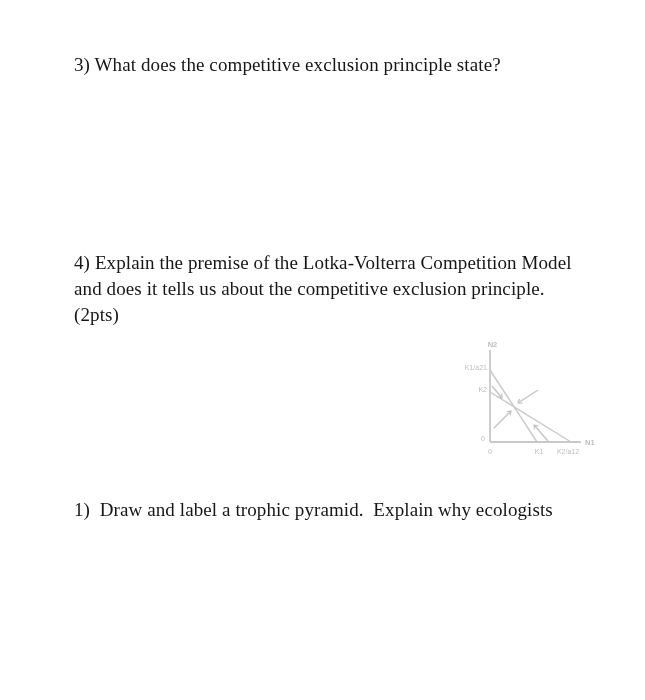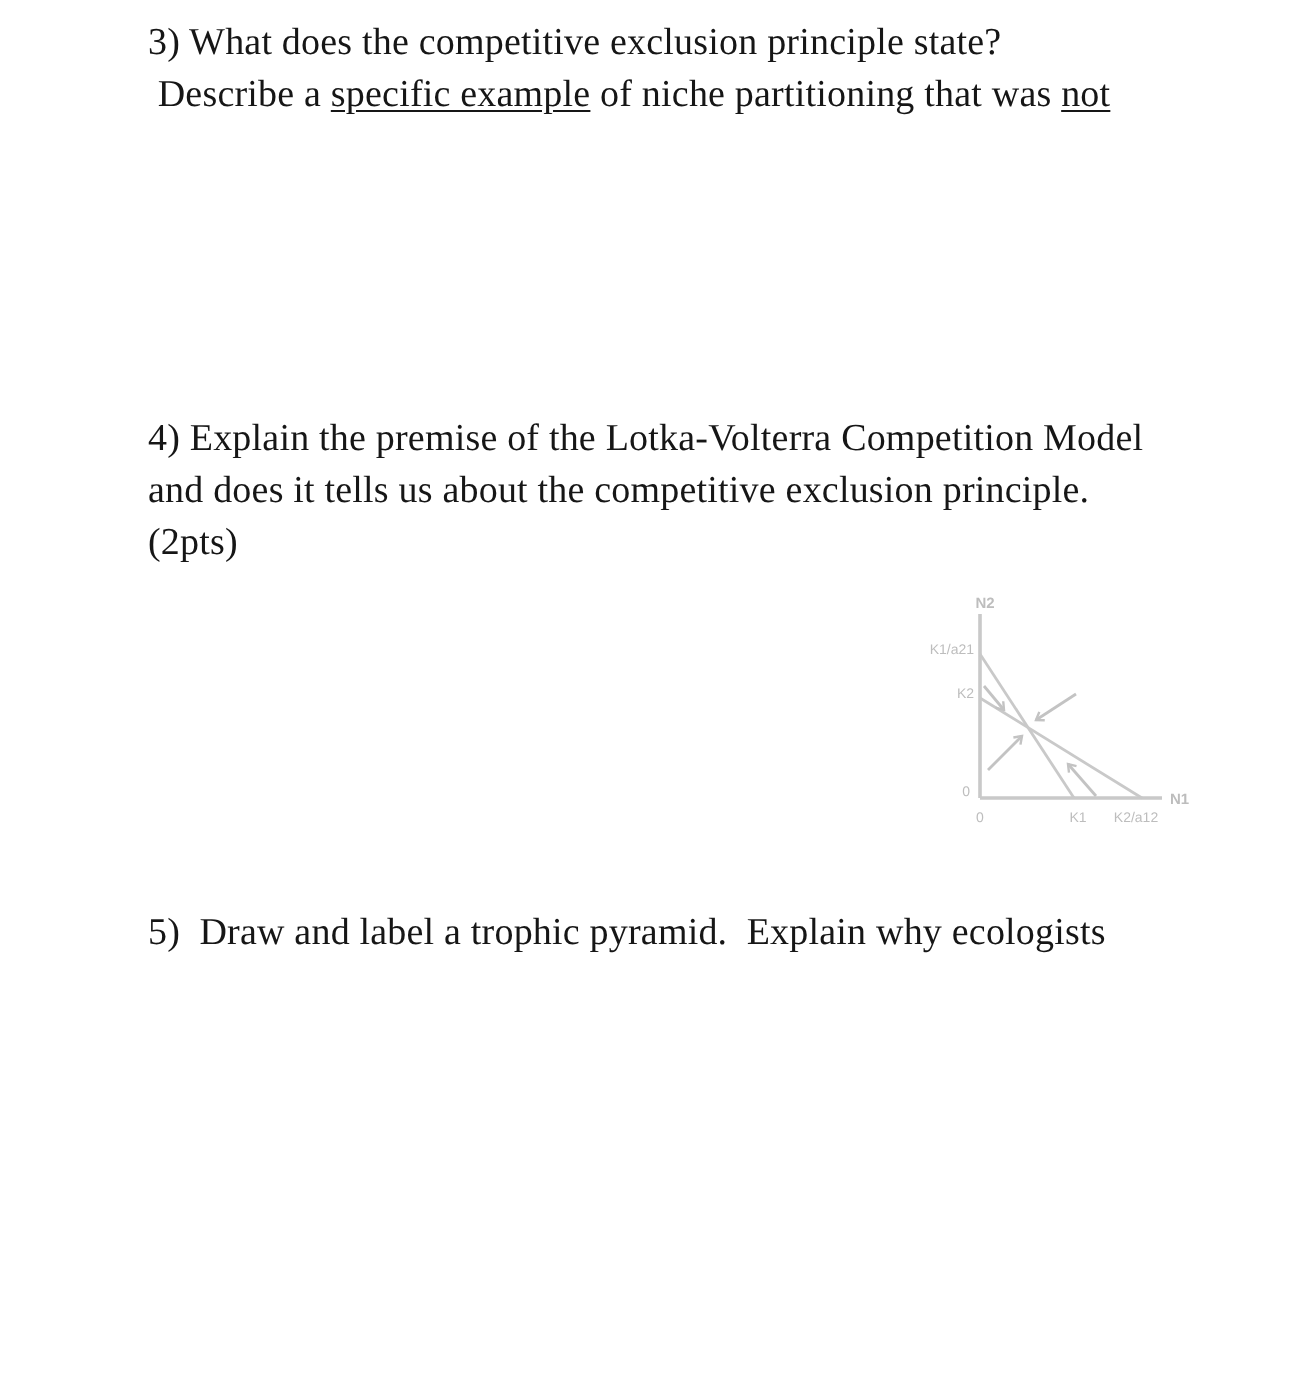--- a/index.html
+++ b/index.html
@@ -6,20 +6,21 @@
   html, body {
     width: 645px; height: 700px;
     background: #ffffff;
     font-family: "Liberation Serif", serif;
     overflow: hidden;
   }
   .page {
     position: relative;
     width: 645px; height: 504px;
     background: #ffffff;
+    margin-top: 43px;
   }
   .question {
     position: absolute;
     color: #161616;
     font-size: 19px;
     line-height: 26px;
     letter-spacing: 0.1px;
   }
   .q-line { white-space: pre; }
   .u { text-decoration: underline; text-underline-offset: 2px; }
@@ -37,21 +38,20 @@
   }
   #isocline-graph text.axis-name { font-size: 7.5px; font-weight: bold; }
 </style>
 </head>
 <body>
 
 <div class="page">
 
   <div class="question" id="q3">
     <div class="q-line">3) What does the competitive exclusion principle state?</div>
-    <div class="q-line"><span> Describe a </span><span class="u">specific example</span><span> of niche partitioning that was </span><span class="u">not</span></div>
   </div>
 
   <div class="question" id="q4">
     <div class="q-line">4) Explain the premise of the Lotka-Volterra Competition Model</div>
     <div class="q-line">and does it tells us about the competitive exclusion principle.</div>
     <div class="q-line">(2pts)</div>
   </div>
 
   <svg id="isocline-graph" viewBox="0 0 150 132" xmlns="http://www.w3.org/2000/svg">
     <defs>
@@ -75,16 +75,16 @@
     <text x="130" y="114" text-anchor="start" class="axis-name" fill="#bdbdbd">N1</text>
     <text x="32" y="39" text-anchor="end" fill="#bdbdbd">K1/a21</text>
     <text x="32" y="61" text-anchor="end" fill="#bdbdbd">K2</text>
     <text x="30" y="110" text-anchor="end" fill="#bdbdbd">0</text>
     <text x="35" y="123" text-anchor="middle" fill="#bdbdbd">0</text>
     <text x="84" y="123" text-anchor="middle" fill="#bdbdbd">K1</text>
     <text x="113" y="123" text-anchor="middle" fill="#bdbdbd">K2/a12</text>
   </svg>
 
   <div class="question" id="q5">
-    <div class="q-line">5)  Draw and label a trophic pyramid.  Explain why ecologists</div>
+    <div class="q-line">1)  Draw and label a trophic pyramid.  Explain why ecologists</div>
   </div>
 
 </div>
 
 </body></html>

